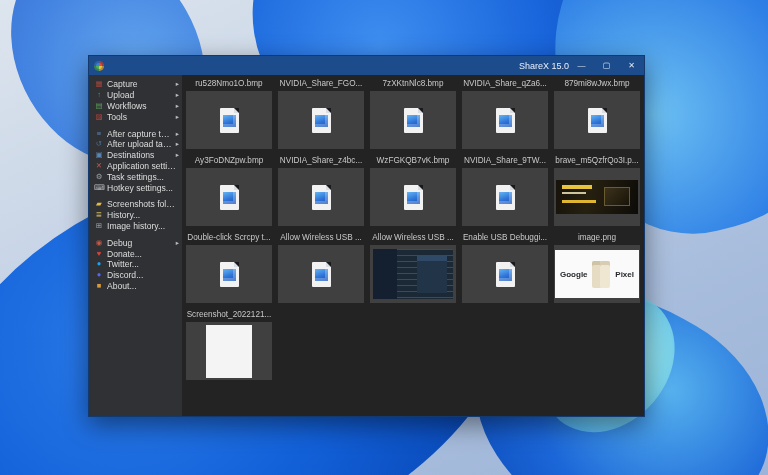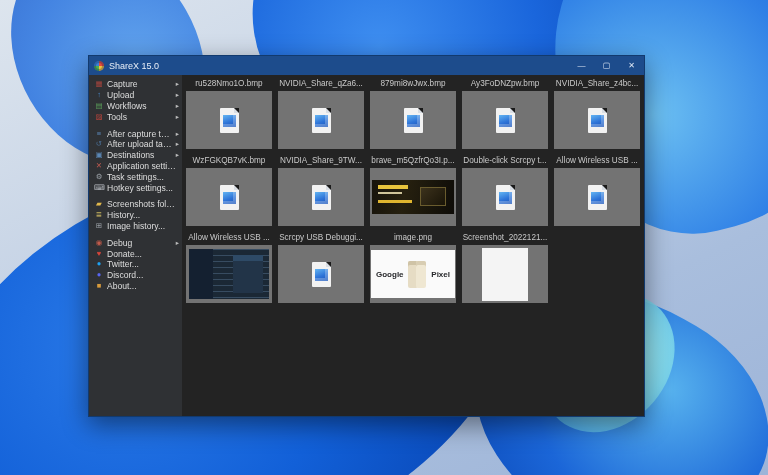--- a/index.html
+++ b/index.html
@@ -22,21 +22,21 @@
   .p-e { left:548px; top:288px; width:120px; height:150px; border-radius:50%;
     background:radial-gradient(circle at 50% 40%, #aef0e8 0%, #7fd8ea 50%, #3e9ee8 100%); transform:rotate(40deg); opacity:.9; }
   .p-f { left:18px; top:-60px; width:180px; height:230px; border-radius:50%;
     background:radial-gradient(circle at 60% 60%, #4e9aee 0%, #2a74e0 60%, #1b5ccc 100%); transform:rotate(-30deg); opacity:.85; }
 
   
   .window { position:absolute; left:88px; top:55px; width:557px; height:362px;
     background:#232323; border:1px solid #123a6e; box-shadow:0 8px 24px rgba(0,0,0,.45);
     display:flex; flex-direction:column; }
 
-  .titlebar { height:19px; flex:0 0 19px; background:#1d4c8c; display:flex; align-items:center; padding-left:5px; }
+  .titlebar { height:19px; flex:0 0 19px; background:#1d4c8c; display:flex; align-items:center; padding-left:5px;text-align:right; }
   .logo { width:10px; height:10px; border-radius:50%; flex:0 0 10px;
     background:conic-gradient(#e84b3c 0 90deg,#f5c13c 90deg 180deg,#4caf50 180deg 270deg,#3b82d8 270deg 360deg);
     box-shadow:inset 0 0 0 2px rgba(20,40,80,.35); }
   .title-text { color:#e9eff8; font-size:9px; margin-left:5px; flex:1; white-space:nowrap; }
   .win-controls { display:flex; height:100%; }
   .wc { width:25px; height:100%; display:flex; align-items:center; justify-content:center;
     color:#dfe8f5; font-size:8px; cursor:default; }
 
   .window-body { flex:1; display:flex; min-height:0; }
 
@@ -47,21 +47,21 @@
   .sb-label { flex:1; overflow:hidden; text-overflow:ellipsis; }
   .sb-arrow { flex:0 0 auto; font-size:6.5px; color:#b9b9b9; margin-left:2px; }
   .sb-sep { height:6px; }
 
   
   .content { flex:1; background:#232323; padding:1px 1px 0 1px; display:grid;
     grid-template-columns:repeat(5,1fr); grid-auto-rows:77px; align-content:start; }
   .cell { display:flex; flex-direction:column; min-width:0; }
   .fname { height:15px; line-height:15px; text-align:center; color:#c9c9c9; font-size:8.2px;
     white-space:nowrap; overflow:hidden; text-overflow:ellipsis; padding:0 3px; }
-  .thumb { flex:1; margin:0 3px 4px 3px; background:#737373; display:flex; align-items:center; justify-content:center; overflow:hidden; }
+  .thumb { flex:1; margin:0 3px 4px 3px; background:#404040; display:flex; align-items:center; justify-content:center; overflow:hidden; }
 
   
   .fi { width:19px; height:25px; position:relative; background:#f2f2f2; border-radius:1px; }
   .fi::before { content:""; position:absolute; top:0; right:0;
     border-top:5px solid #1a1a1a; border-left:5px solid #d9dee4; }
   .fi::after { content:""; position:absolute; left:3px; right:3px; top:7px; bottom:6px;
     background:linear-gradient(160deg,#63b4f2 0%,#2e74d8 55%,#1b54b8 100%);
     box-shadow:inset -3px -3px 0 rgba(255,255,255,.25); }
 
   
@@ -218,20 +218,32 @@
 
       <div class="content">
 
         <div class="cell">
             <div class="fname">ru528Nmo1O.bmp</div>
             <div class="thumb">
               <span class="fi"></span>
             </div>
           </div>
         <div class="cell">
+            <div class="fname">NVIDIA_Share_FGO...</div>
+            <div class="thumb">
+              <span class="fi"></span>
+            </div>
+          </div>
+        <div class="cell">
+            <div class="fname">7zXKtnNlc8.bmp</div>
+            <div class="thumb">
+              <span class="fi"></span>
+            </div>
+          </div>
+        <div class="cell">
             <div class="fname">NVIDIA_Share_qZa6...</div>
             <div class="thumb">
               <span class="fi"></span>
             </div>
           </div>
 
         <div class="cell">
             <div class="fname">879mi8wJwx.bmp</div>
             <div class="thumb">
               <span class="fi"></span>
@@ -285,21 +297,21 @@
               <span class="fi"></span>
             </div>
           </div>
         <div class="cell">
             <div class="fname">Allow Wireless USB ...</div>
             <div class="thumb">
               <span class="th-settings"></span>
             </div>
           </div>
         <div class="cell">
-            <div class="fname">Scrcpy USB Debuggi...</div>
+            <div class="fname">Enable USB Debuggi...</div>
             <div class="thumb">
               <span class="fi"></span>
             </div>
           </div>
 
         <div class="cell">
             <div class="fname">image.png</div>
             <div class="thumb">
               <span class="th-pixel">
                 <span>Google</span>

